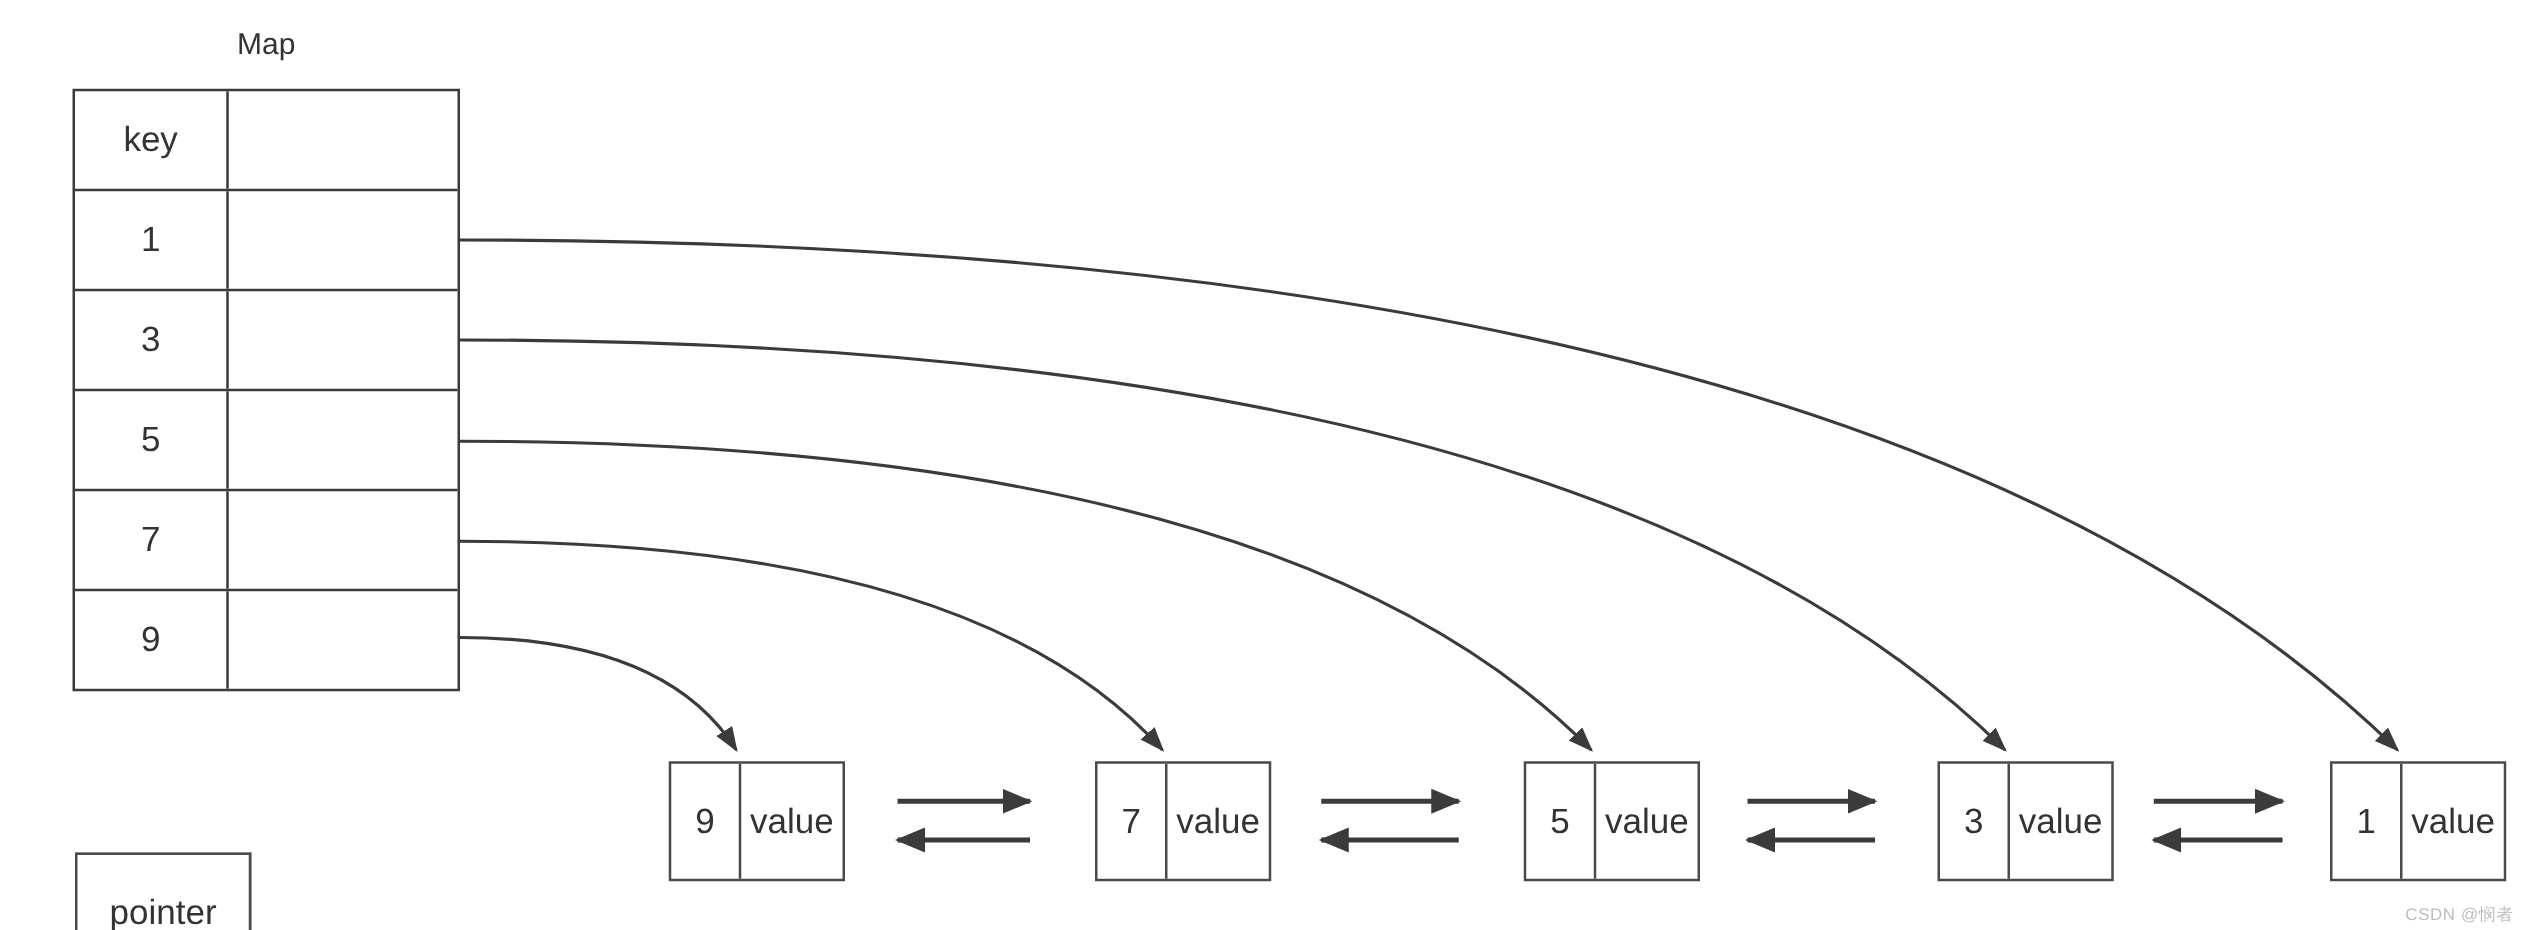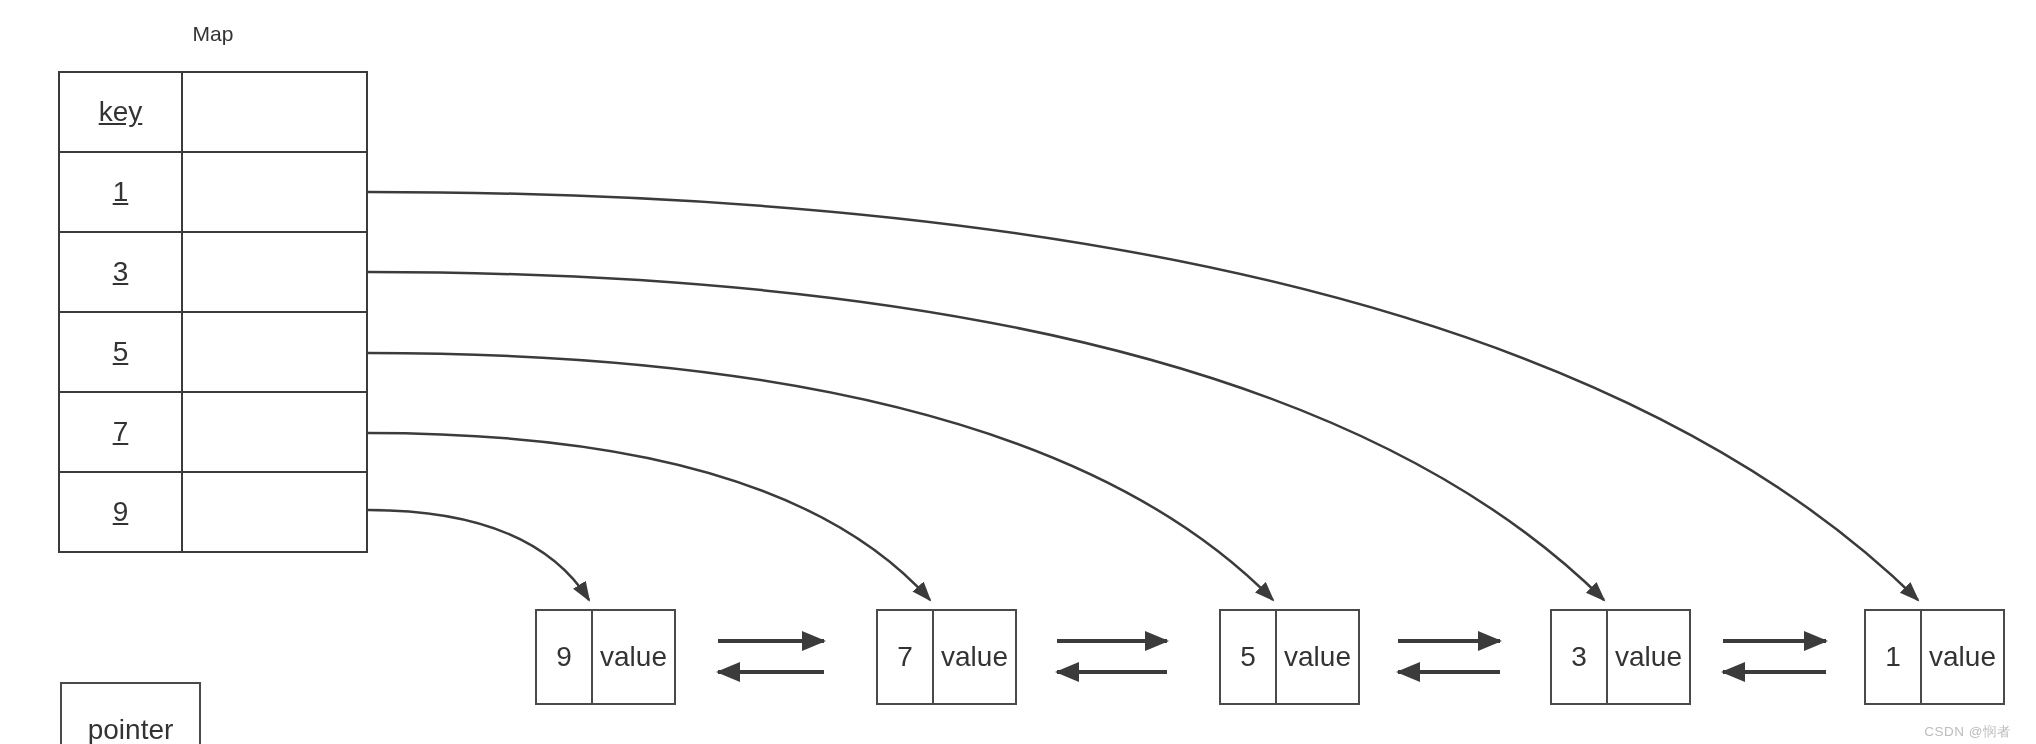--- a/index.html
+++ b/index.html
@@ -19,35 +19,34 @@
   .connections {
     position: absolute;
     left: 0; top: 0;
     width: 2036px; height: 744px;
   }
   .map-title {
     position: absolute;
     left: 58px; top: 22px;
     width: 310px;
     text-align: center;
-    font-size: 21px;
+    font-size: 24px;
     color: #333333;
   }
   .map-table {
     position: absolute;
     left: 58px; top: 71px;
     width: 306px;
     border: 2px solid #3b3b3b;
     background: #ffffff;
   }
   .map-row {
     display: flex;
     height: 78px;
     border-bottom: 2px solid #3b3b3b;
-    text-decoration: underline;
   }
   .map-row:last-child { border-bottom: none; }
   .map-cell {
     display: flex;
     align-items: center;
     justify-content: center;
     font-size: 28px;
     color: #333333;
   }
   .map-cell.key {

